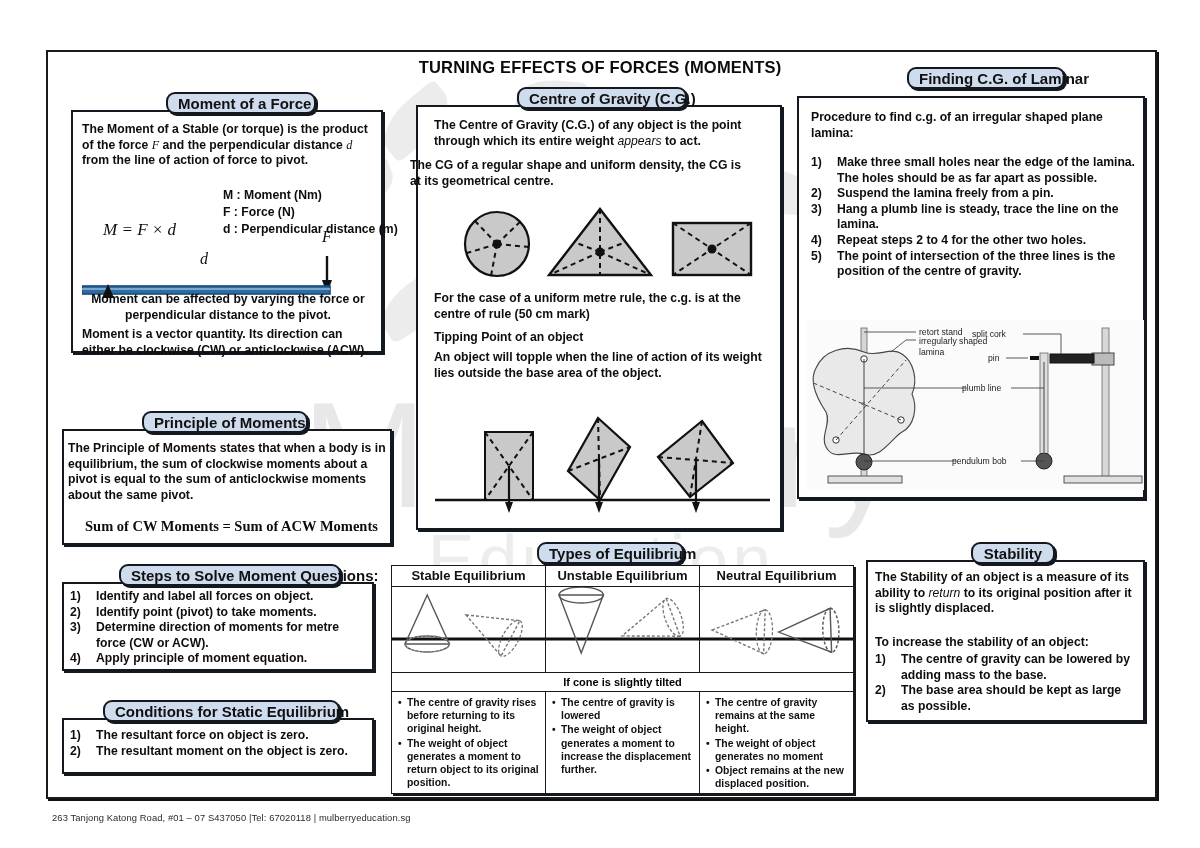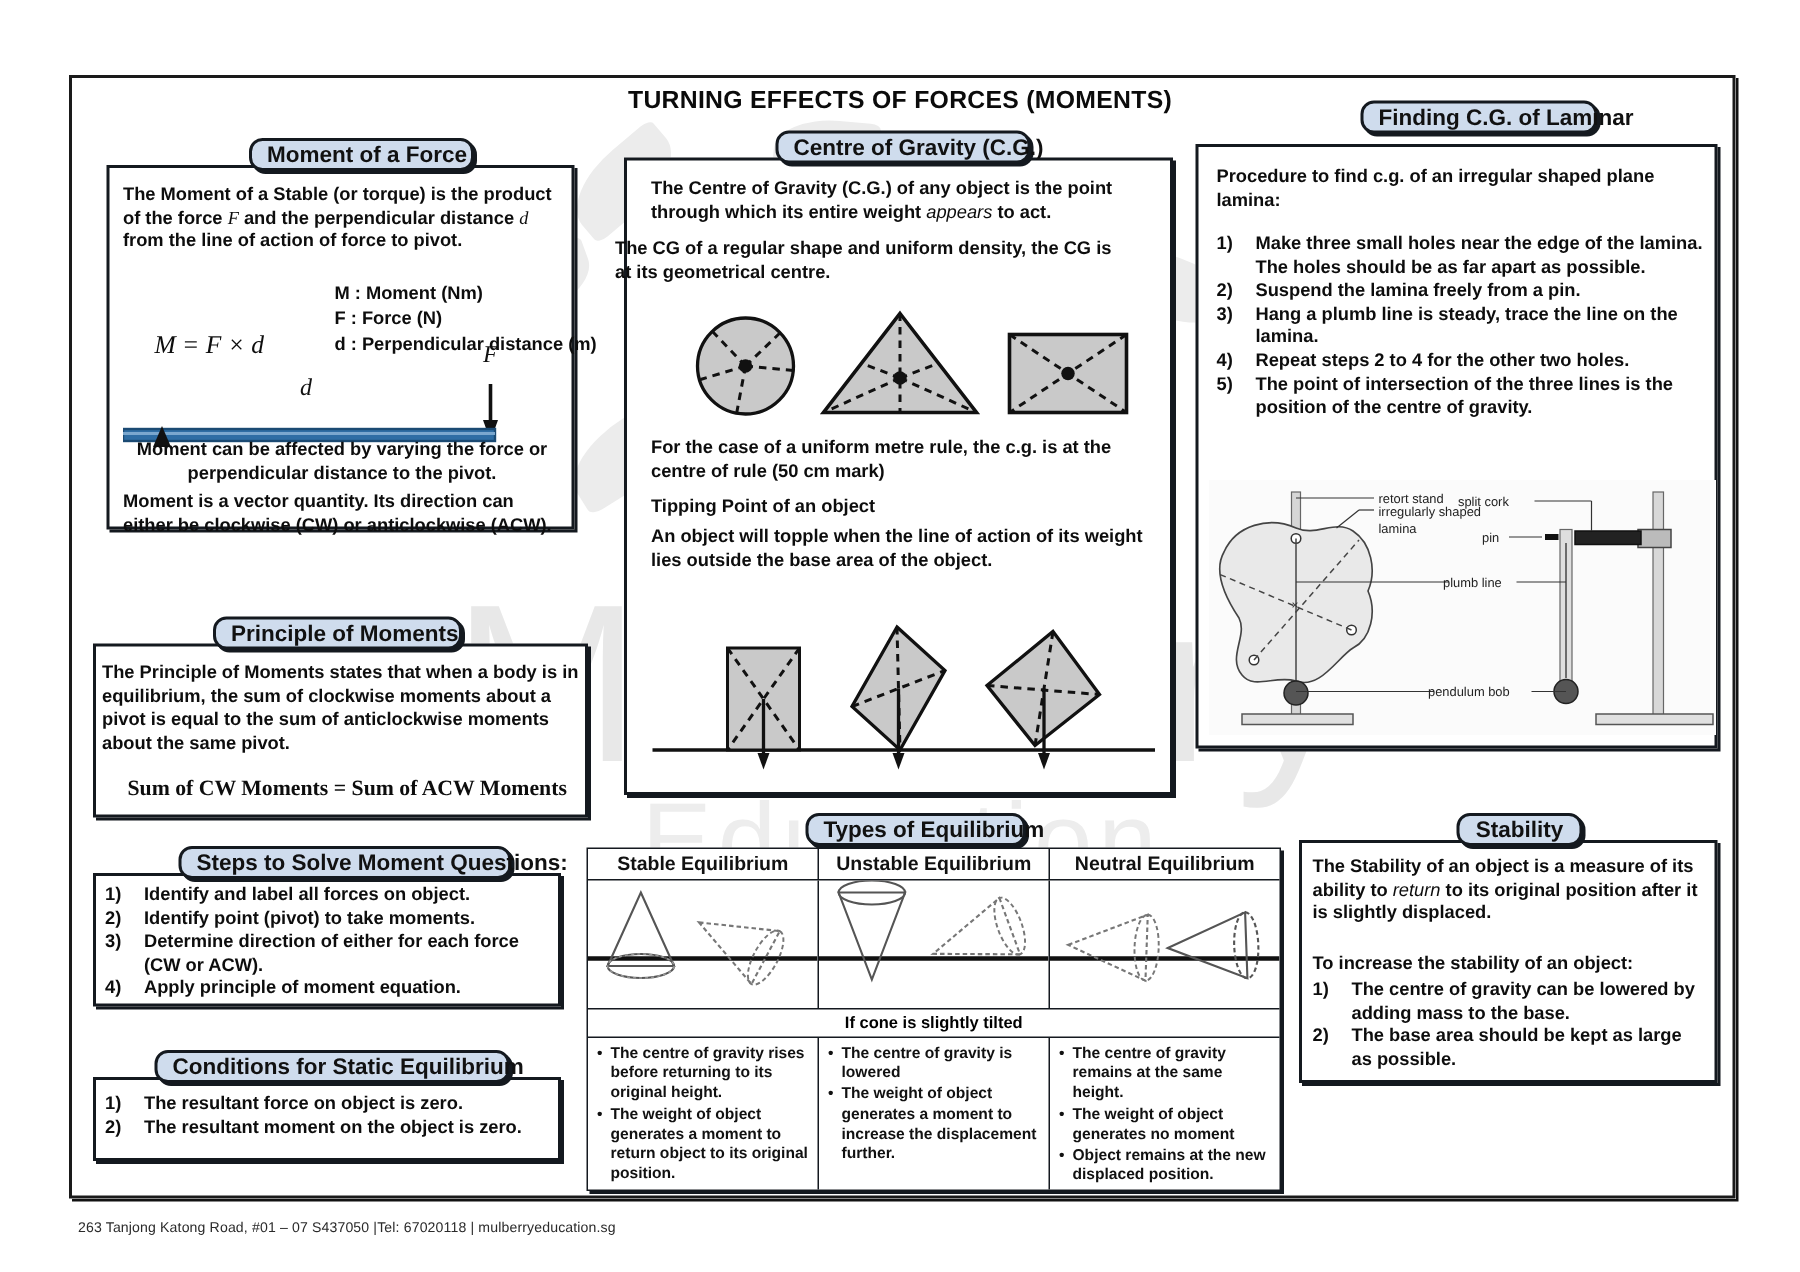--- a/index.html
+++ b/index.html
@@ -263,21 +263,21 @@
     <div class="numrow">
         <span class="n">1)</span>
         <span class="t">Identify and label all forces on object.</span>
       </div>
     <div class="numrow">
         <span class="n">2)</span>
         <span class="t">Identify point (pivot) to take moments.</span>
       </div>
     <div class="numrow">
         <span class="n">3)</span>
-        <span class="t">Determine direction of either for each force (CW or ACW).</span>
+        <span class="t">Determine direction of moments for metre force (CW or ACW).</span>
       </div>
     <div class="numrow">
         <span class="n">4)</span>
         <span class="t">Apply principle of moment equation.</span>
       </div>
   </div>
 
   <div class="pill" style="left:103px; top:700px; width:237px;">Conditions for Static Equilibrium</div>
 
   <div class="box" style="left:62px; top:718px; width:312px; height:56px;"></div>

